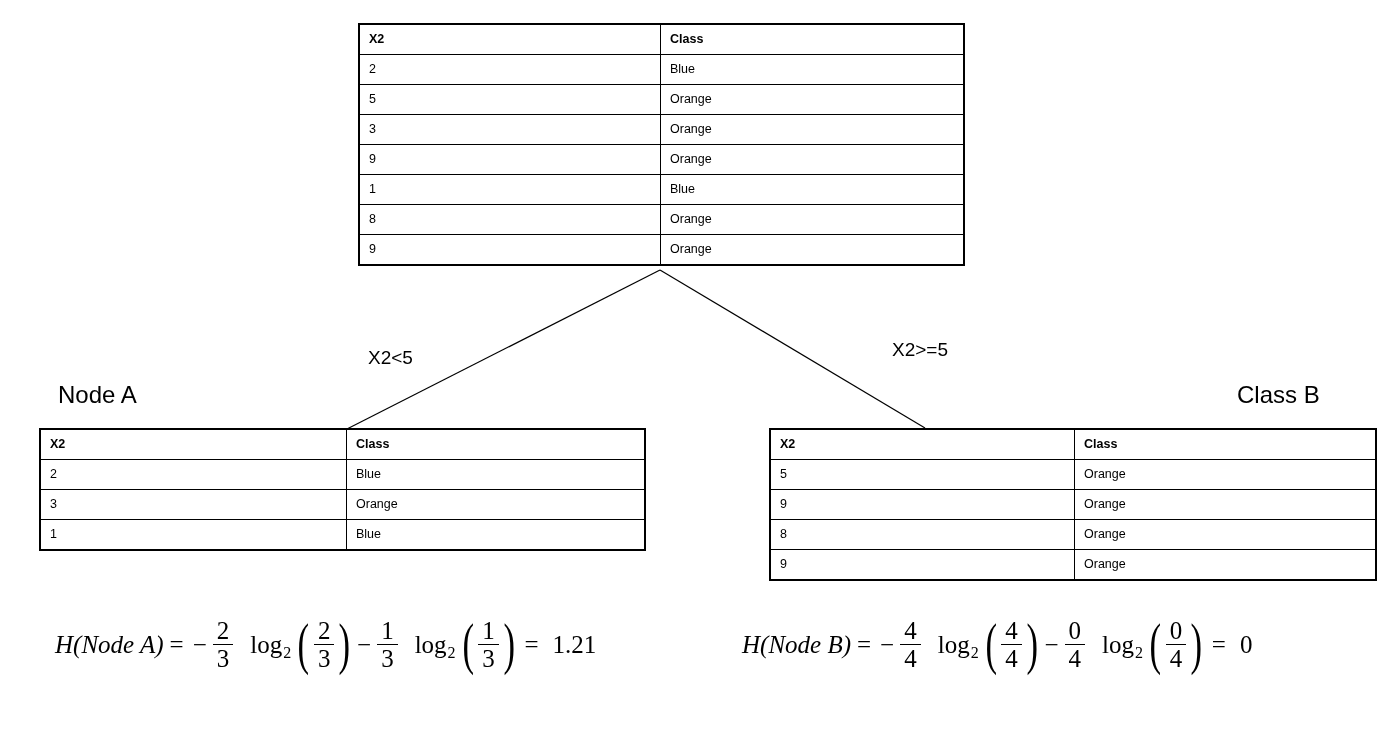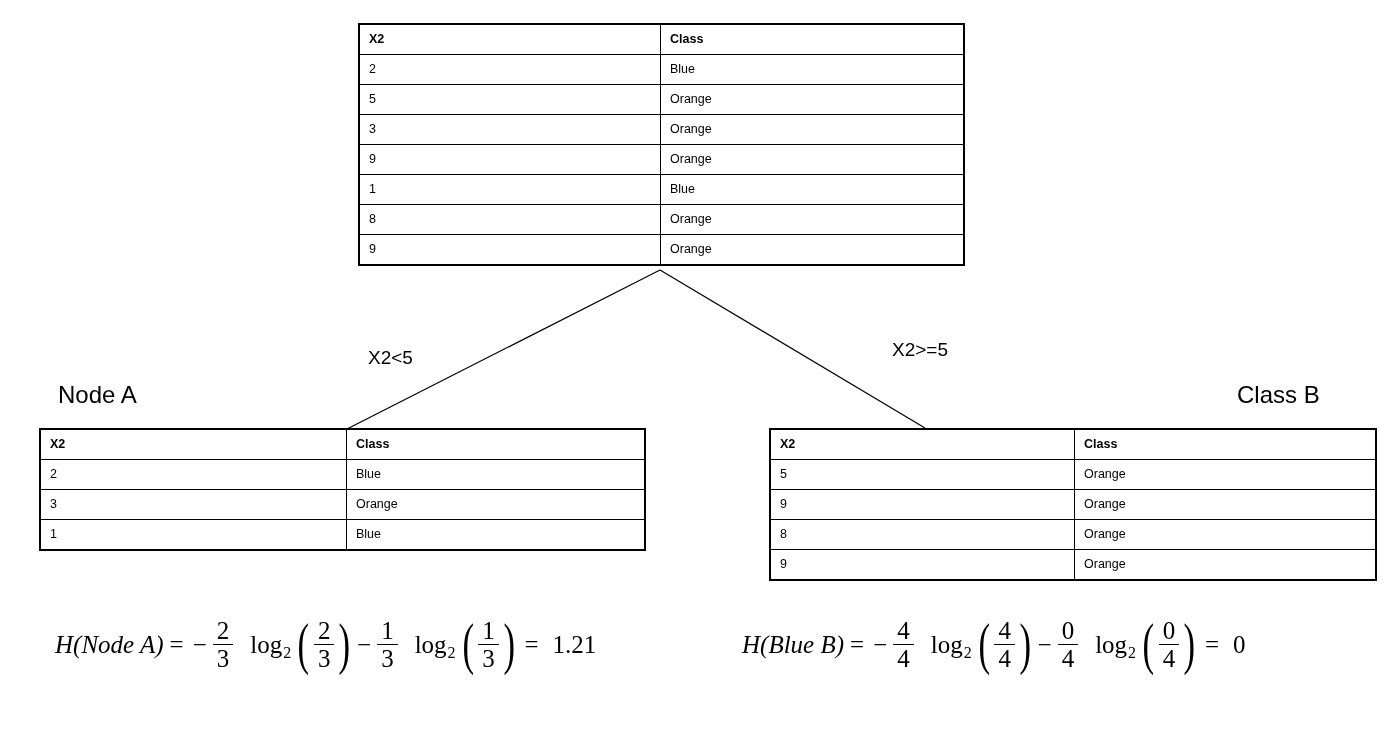--- a/index.html
+++ b/index.html
@@ -276,21 +276,21 @@
         <span class="num">1</span>
         <span class="den">3</span>
       </span>
       <span class="paren">)</span>
     </span>
     <span class="op">=</span>
     <span class="eqres">1.21</span>
   </div>
 
   <div class="formula" style="left:742px; top:618px;">
-    <span class="ital">H(Blue B)</span>
+    <span class="ital">H(Node B)</span>
     <span class="op">=</span>
     <span class="minus">−</span>
     <span class="frac">
       <span class="num">4</span>
       <span class="den">4</span>
     </span>
     <span class="logblk">
       <span>log</span>
       <span class="sub">2</span>
     </span>

